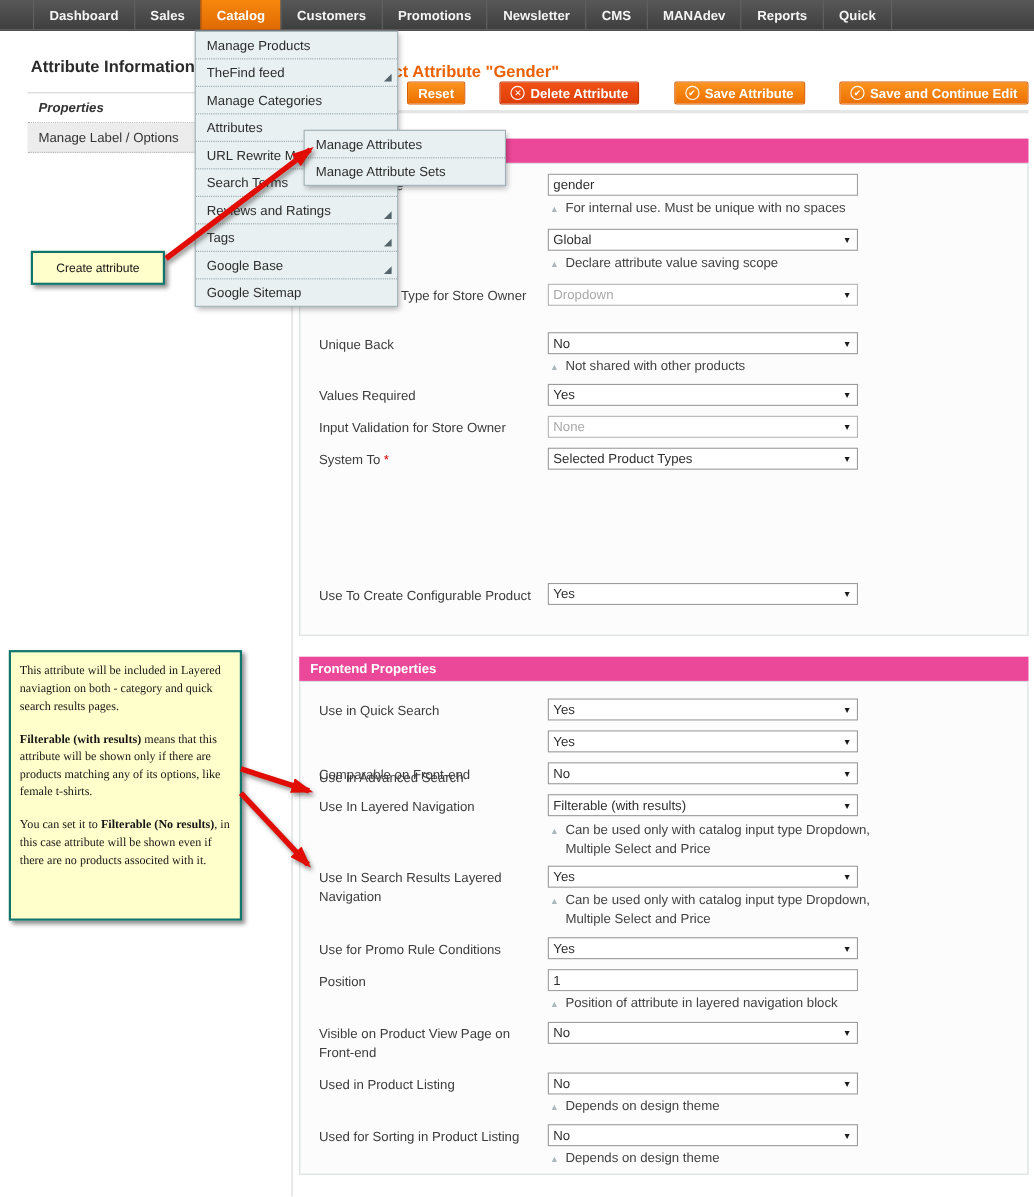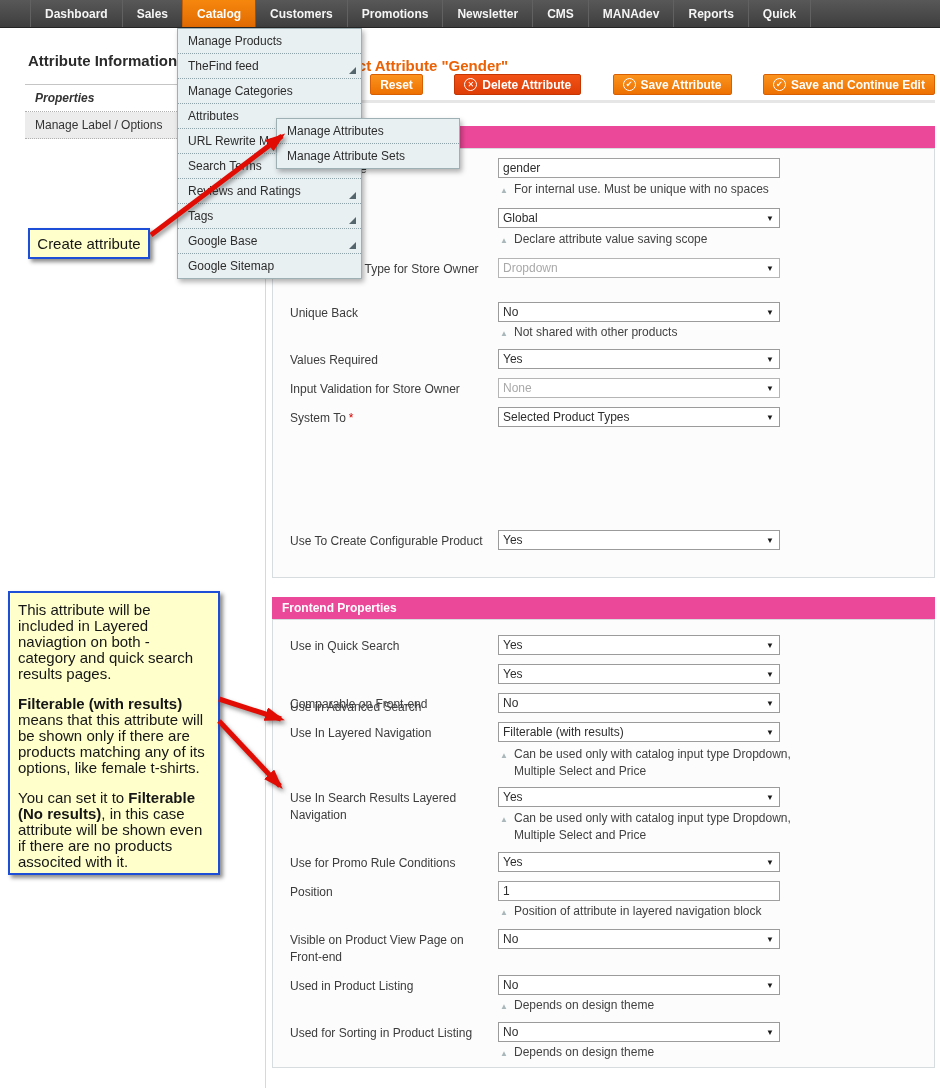--- a/index.html
+++ b/index.html
@@ -67,24 +67,24 @@
         box-sizing:border-box;z-index:6;overflow:hidden;}
   .ms-option{height:15px;line-height:15px;padding-left:4px;white-space:nowrap;cursor:pointer;}
   .ms-option.sel{background:#c9c9c9;}
   .ms-scroll{position:absolute;right:0;top:0;width:17px;height:75px;background:#f6f6f6;border-left:1px solid #e0e0e0;box-sizing:border-box;}
   .ms-up,.ms-down{position:absolute;left:0;width:17px;height:14px;display:flex;align-items:center;justify-content:center;
         font-size:7px;color:#8c8c8c;cursor:pointer;}
   .ms-up{top:0;} .ms-down{bottom:0;}
   .ms-thumb{position:absolute;left:2px;top:16px;width:13px;height:30px;background:#bdbdbd;border:1px solid #a7a7a7;box-sizing:border-box;cursor:pointer;}
 
   
-  .callout{position:absolute;background:#ffffcb;border:2px solid #1d4ed8;box-shadow:3px 3px 4px rgba(0,0,0,.45);
-        box-sizing:border-box;color:#161616;z-index:120;font-size:15px;}
+  .callout{position:absolute;background:#ffffcb;border:2px solid #0f766e;box-shadow:3px 3px 4px rgba(0,0,0,.45);
+        box-sizing:border-box;color:#161616;z-index:120;font-size:11px;}
   .callout-small{left:28px;top:228px;width:122px;height:31px;display:flex;align-items:center;justify-content:center;}
-  .callout-big{left:8px;top:591px;width:212px;height:284px;padding:9px 8px;line-height:16px;}
+  .callout-big{left:8px;top:591px;width:212px;height:246px;padding:9px 8px;line-height:16px;font-family:Liberation Serif, serif;}
   .callout-big p{margin:0 0 14px 0;}
   .callout-big b{font-weight:bold;}
   #arrows{position:absolute;left:0;top:0;z-index:130;pointer-events:none;
         filter:drop-shadow(2px 3px 2px rgba(50,50,50,.5));}
 </style>
 </head>
 <body>
 
 <div id="stage">
 

